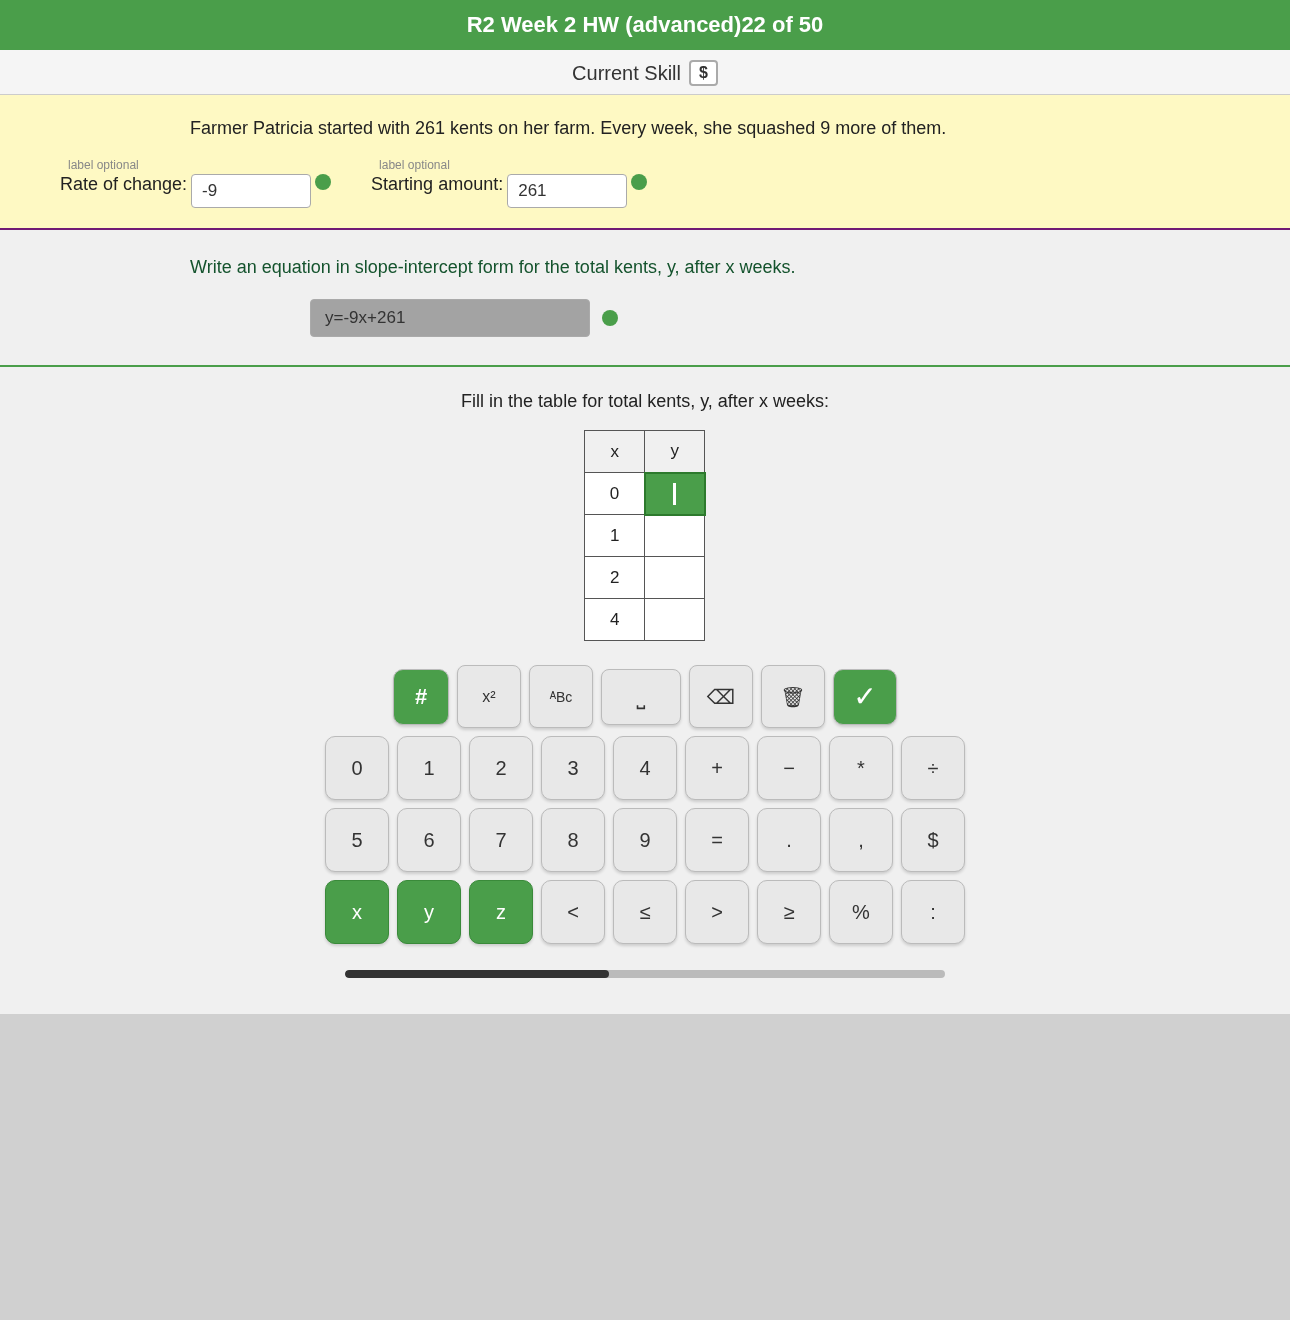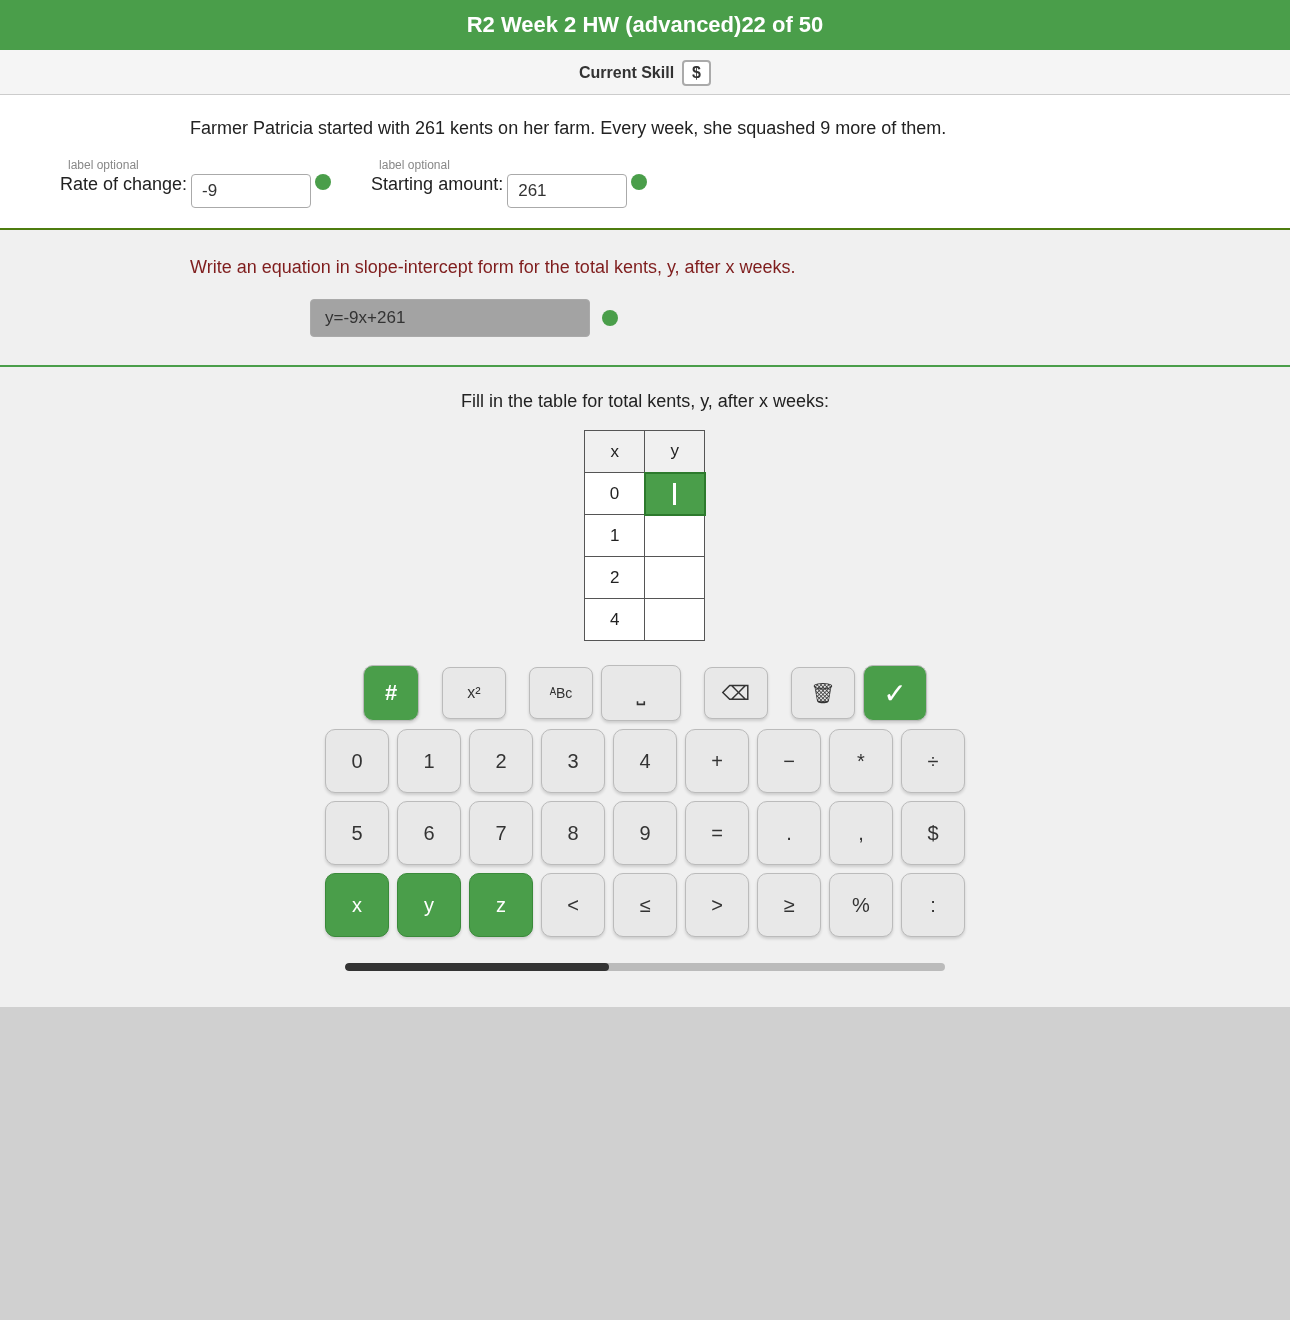--- a/index.html
+++ b/index.html
@@ -33,39 +33,38 @@
       background: #f5f5f5;
       text-align: center;
       padding: 10px 0 8px 0;
       border-bottom: 1px solid #ccc;
       display: flex;
       align-items: center;
       justify-content: center;
       gap: 8px;
     }
     .current-skill-label {
-      font-size: 16px;
-      color: #333;
-      font-weight: bold;
+      font-size: 20px;
+      color: #333;
     }
     .skill-badge {
       background: white;
       border: 2px solid #aaa;
       border-radius: 4px;
       padding: 2px 8px;
       font-size: 16px;
       font-weight: bold;
       color: #333;
     }
 
     
     .section {
-      background: #ffffff;
+      background: #fef9c3;
       padding: 20px 30px;
-      border-bottom: 2px solid #4d7c0f;
+      border-bottom: 2px solid #701a75;
     }
 
     .problem-text {
       font-size: 18px;
       color: #222;
       line-height: 1.5;
       margin-bottom: 16px;
       padding-left: 160px;
     }
 
@@ -118,21 +117,21 @@
     }
 
     
     .section2 {
       background: #f0f0f0;
       padding: 24px 30px 28px 30px;
       border-bottom: 2px solid #4a9e4a;
     }
     .section2-text {
       font-size: 18px;
-      color: #7f1d1d;
+      color: #14532d;
       line-height: 1.5;
       margin-bottom: 18px;
       padding-left: 160px;
     }
     .equation-row {
       display: flex;
       align-items: center;
       gap: 12px;
       padding-left: 280px;
     }
@@ -227,23 +226,22 @@
       background: #4a9e4a;
       color: white;
       width: 56px;
       height: 56px;
       font-size: 22px;
       font-weight: bold;
       border-radius: 10px;
     }
     .kb-btn-tool {
       width: 64px;
-      height: 52px;
-      font-size: 18px;
-      margin-left: 15px;
+      height: 63px;
+      font-size: 18px;
     }
     .kb-btn-check {
       background: #4a9e4a;
       color: white;
       width: 64px;
       height: 56px;
       font-size: 26px;
       border-radius: 10px;
     }
     .kb-btn-space {

